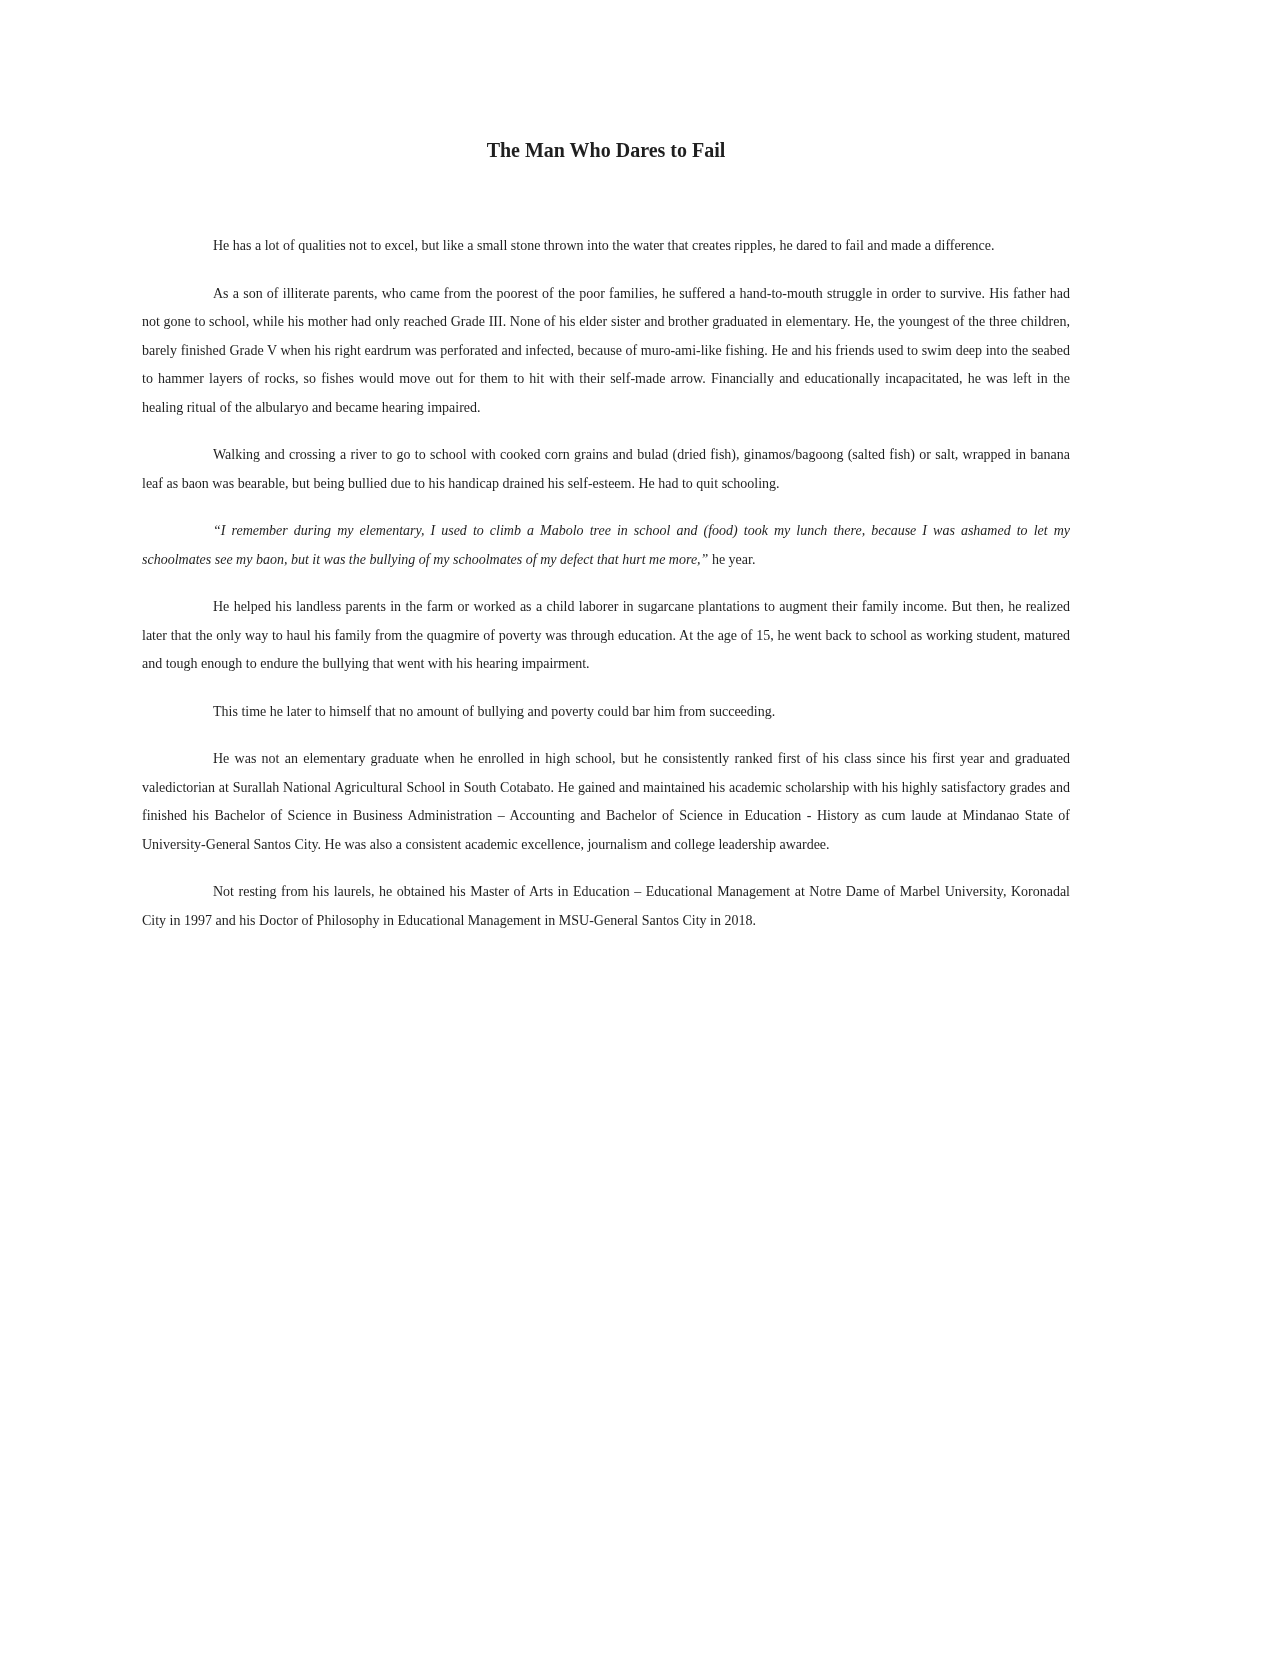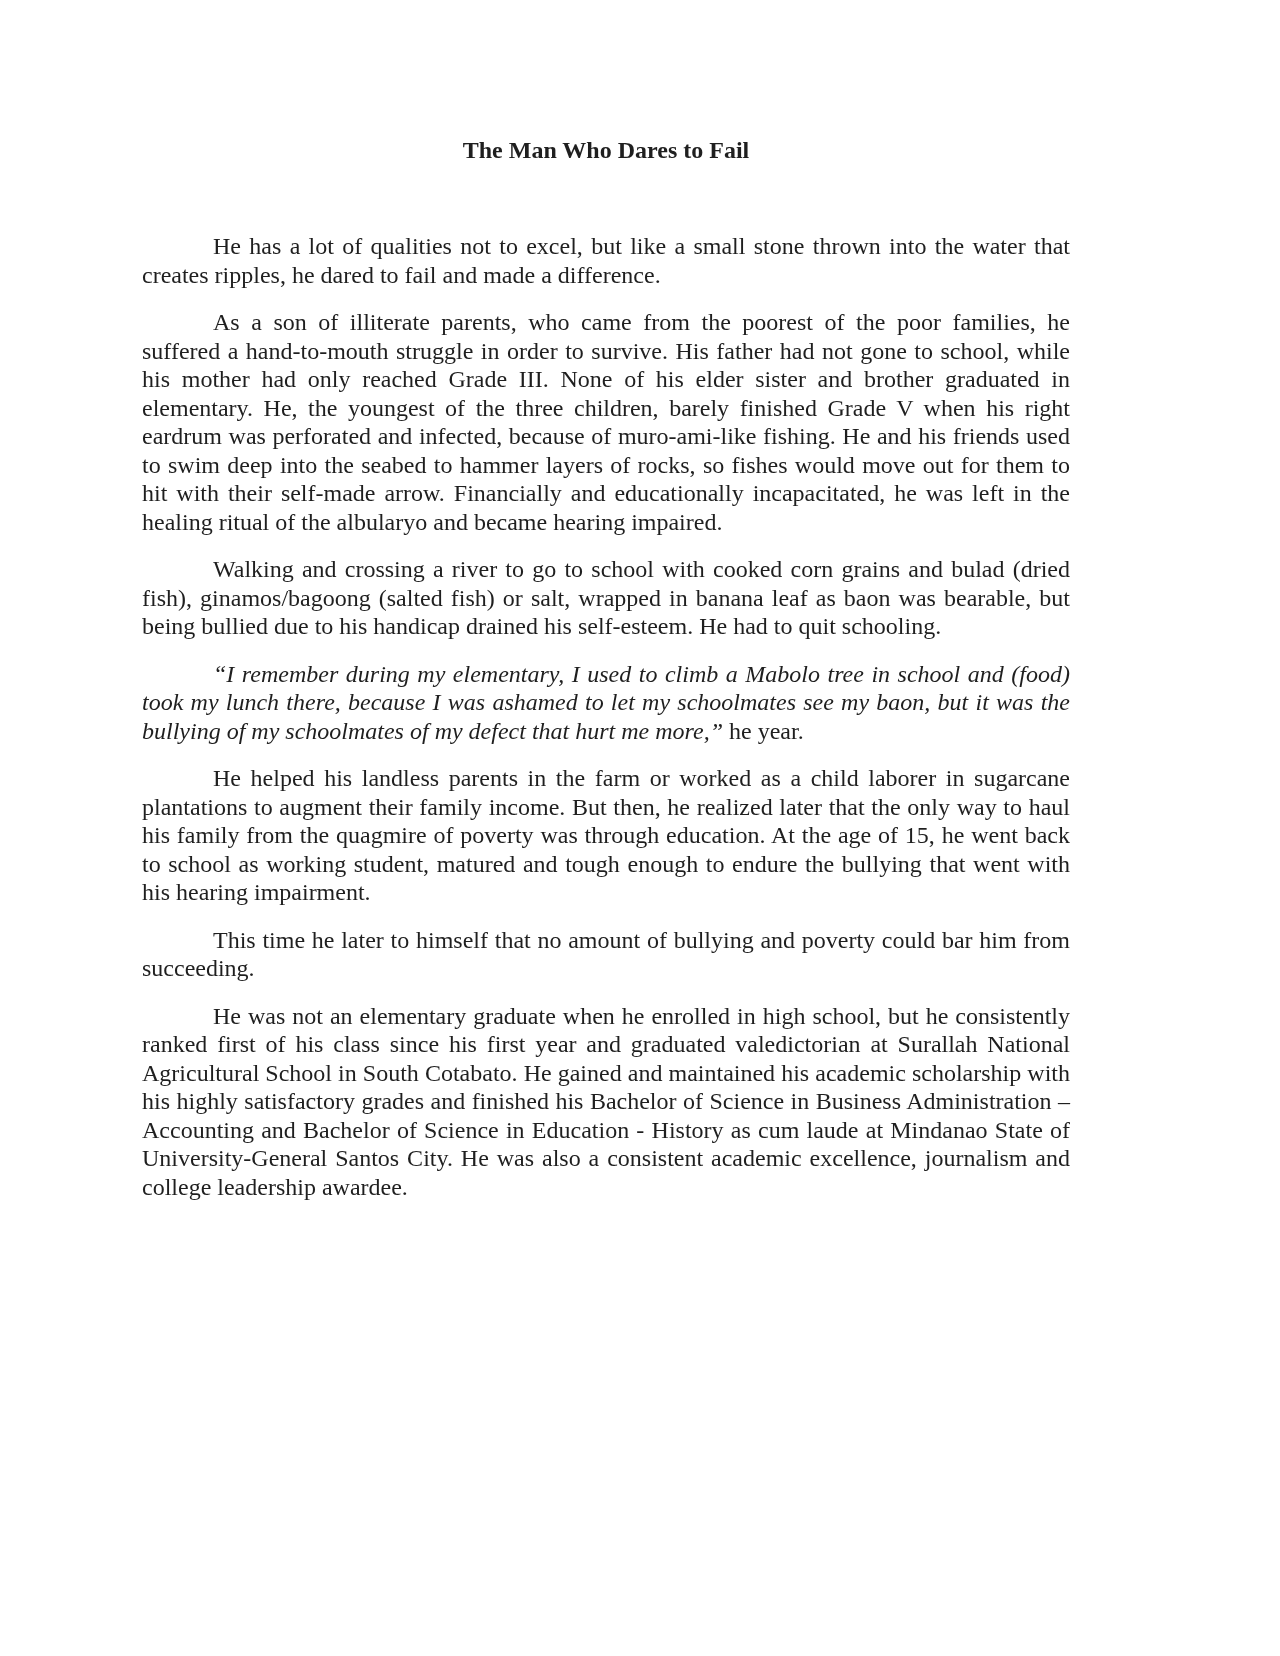--- a/index.html
+++ b/index.html
@@ -12,26 +12,26 @@
     min-height: 1656px;
     background: #ffffff;
     box-sizing: border-box;
     padding: 138px 210px 140px 142px;
     font-family: "Liberation Serif", "DejaVu Serif", serif;
     color: #1f1f1f;
   }
   .doc-title {
     text-align: center;
     font-weight: bold;
-    font-size: 24px;
+    font-size: 20px;
     line-height: 24px;
     margin: 0 0 70px 0;
   }
   .para {
-    font-size: 24px;
+    font-size: 14px;
     line-height: 28.5px;
     text-align: justify;
     text-indent: 71px;
     margin: 0 0 19px 0;
   }
   .para:last-child {
     margin-bottom: 0;
   }
   .quote-italic {
     font-style: italic;
@@ -54,14 +54,15 @@
   <p class="para">Walking and crossing a river to go to school with cooked corn grains and bulad (dried fish), ginamos/bagoong (salted fish) or salt, wrapped in banana leaf as baon was bearable, but being bullied due to his handicap drained his self-esteem. He had to quit schooling.</p>
 
   <p class="para"><span class="quote-italic">“I remember during my elementary, I used to climb a Mabolo tree in school and (food) took my lunch there, because I was ashamed to let my schoolmates see my baon, but it was the bullying of my schoolmates of my defect that hurt me more,”</span><span class="quote-plain"> he year.</span></p>
 
   <p class="para">He helped his landless parents in the farm or worked as a child laborer in sugarcane plantations to augment their family income. But then, he realized later that the only way to haul his family from the quagmire of poverty was through education. At the age of 15, he went back to school as working student, matured and tough enough to endure the bullying that went with his hearing impairment.</p>
 
   <p class="para">This time he later to himself that no amount of bullying and poverty could bar him from succeeding.</p>
 
   <p class="para">He was not an elementary graduate when he enrolled in high school, but he consistently ranked first of his class since his first year and graduated valedictorian at Surallah National Agricultural School in South Cotabato. He gained and maintained his academic scholarship with his highly satisfactory grades and finished his Bachelor of Science in Business Administration – Accounting and Bachelor of Science in Education - History as cum laude at Mindanao State of University-General Santos City. He was also a consistent academic excellence, journalism and college leadership awardee.</p>
 
+  <p class="para">Not resting from his laurels, he obtained his Master of Arts in Education – Educational Management at Notre Dame of Marbel University, Koronadal City in 1997 and his Doctor of Philosophy in Educational Management in MSU-General Santos City in 2018.</p>
 
 </div>
 
 </body></html>

